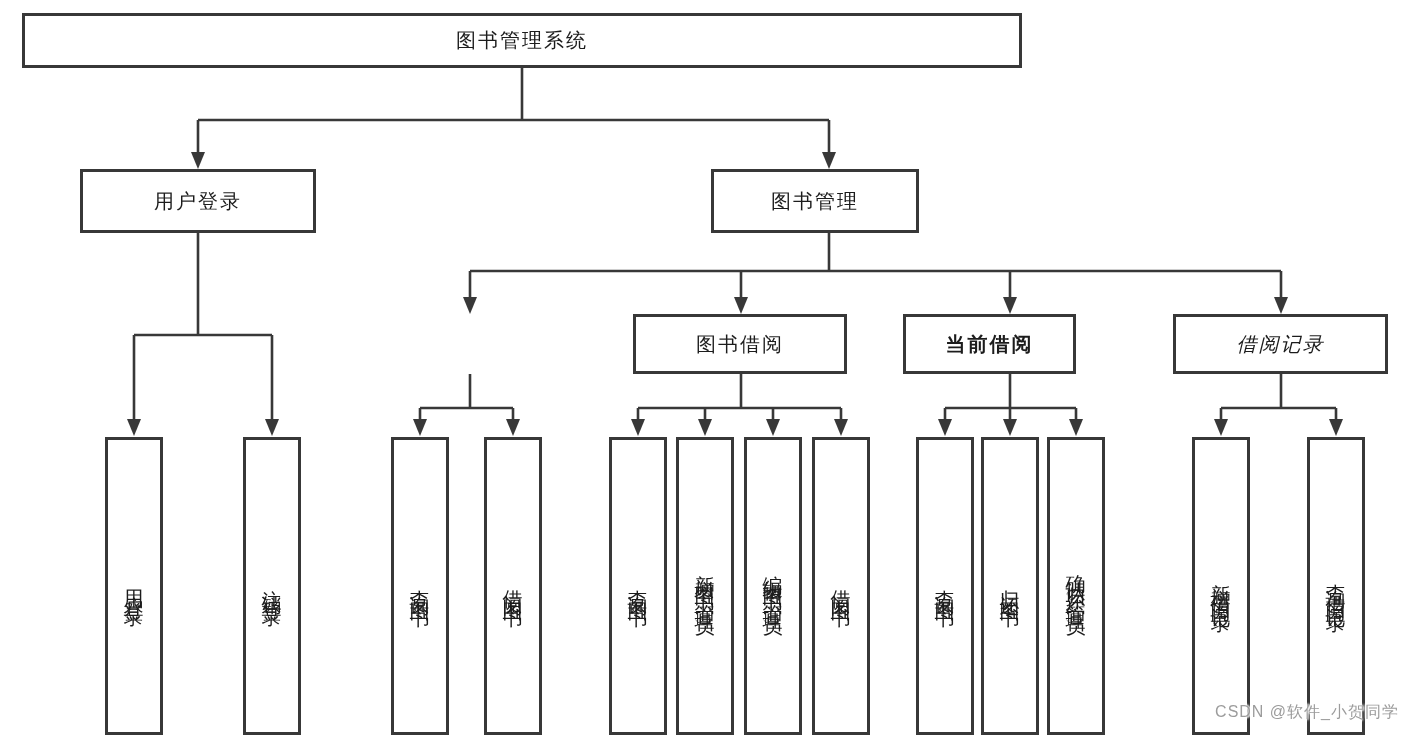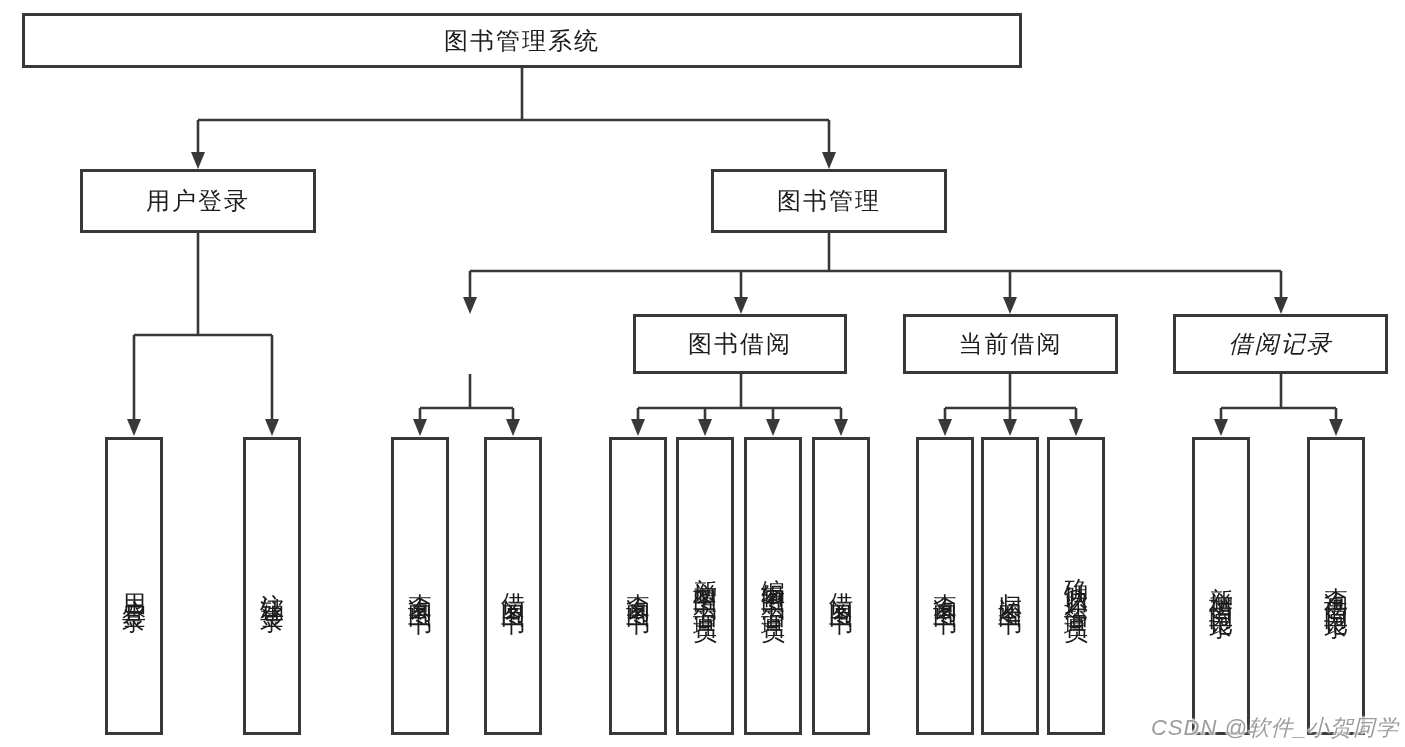--- a/index.html
+++ b/index.html
@@ -31,44 +31,43 @@
   }
   .node {
     position: absolute;
     box-sizing: border-box;
     background: var(--box-fill, #ffffff);
     border: 3px solid var(--box-border, #383838);
     color: var(--text, #1c1c1c);
     display: flex;
     align-items: center;
     justify-content: center;
-    font-size: 24px;
+    font-size: 20px;
     letter-spacing: 2px;
     white-space: nowrap;
   }
   .node.leaf {
     top: 437px;
     width: 58px;
     height: 298px;
     writing-mode: vertical-rl;
     text-orientation: upright;
     letter-spacing: 6px;
     line-height: 1;
     white-space: normal;
   }
   .watermark {
     position: absolute;
     right: 6px;
-    bottom: 4px;
-    font-size: 22px;
+    bottom: 24px;
+    font-size: 16px;
     letter-spacing: 1px;
     color: var(--watermark, #9c9c9c);
     text-shadow: 0 0 3px #ffffff, 0 0 3px #ffffff, 1px 1px 2px #ffffff, -1px -1px 2px #ffffff;
     z-index: 5;
-    font-style: italic;
   }
 </style>
 </head>
 <body>
 
 <div class="canvas">
 
   <svg class="connectors" viewBox="0 0 1405 747" xmlns="http://www.w3.org/2000/svg">
     <path class="connector" d="M522,68 V120 M198,120 H829 M198,120 V159 M829,120 V159"></path>
     <path class="connector" d="M198,233 V335 M134,335 H272 M134,335 V426 M272,335 V426"></path>
@@ -95,24 +94,24 @@
     <polygon class="arrowhead" points="938,419 952,419 945,436"></polygon>
     <polygon class="arrowhead" points="1003,419 1017,419 1010,436"></polygon>
     <polygon class="arrowhead" points="1069,419 1083,419 1076,436"></polygon>
     <polygon class="arrowhead" points="1214,419 1228,419 1221,436"></polygon>
     <polygon class="arrowhead" points="1329,419 1343,419 1336,436"></polygon>
   </svg>
 
   <div class="node" style="left:22px; top:13px; width:1000px; height:55px;">图书管理系统</div>
 
   <div class="node" style="left:80px; top:169px; width:236px; height:64px;">用户登录</div>
-  <div class="node" style="left:711px; top:169px; width:236px; height:64px;">图书管理</div>
+  <div class="node" style="left:711px; top:169px; width:208px; height:64px;">图书管理</div>
 
   <div class="node" style="left:633px; top:314px; width:214px; height:60px;">图书借阅</div>
-  <div class="node" style="left:903px; top:314px; width:215px; height:60px;">当前借阅</div>
+  <div class="node" style="left:903px; top:314px; width:173px; height:60px;font-weight:bold;">当前借阅</div>
   <div class="node" style="left:1173px; top:314px; width:215px; height:60px;font-style:italic;">借阅记录</div>
 
   <div class="node leaf" style="left:105px;">用户登录</div>
   <div class="node leaf" style="left:243px;">注销登录</div>
 
   <div class="node leaf" style="left:391px;">查询图书</div>
   <div class="node leaf" style="left:484px;">借阅图书</div>
 
   <div class="node leaf" style="left:609px;">查询图书</div>
   <div class="node leaf" style="left:676px;">新增图书（管理员）</div>

